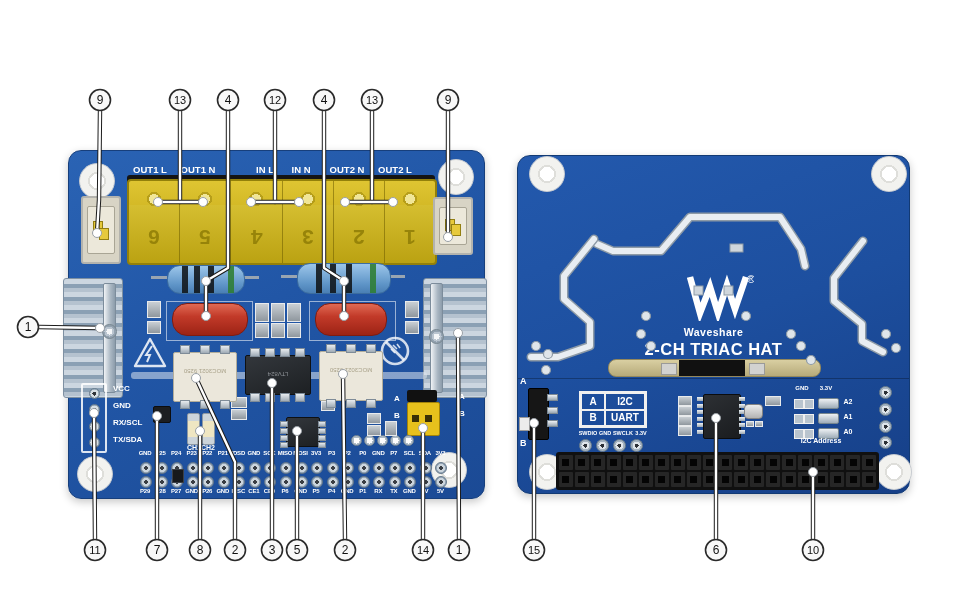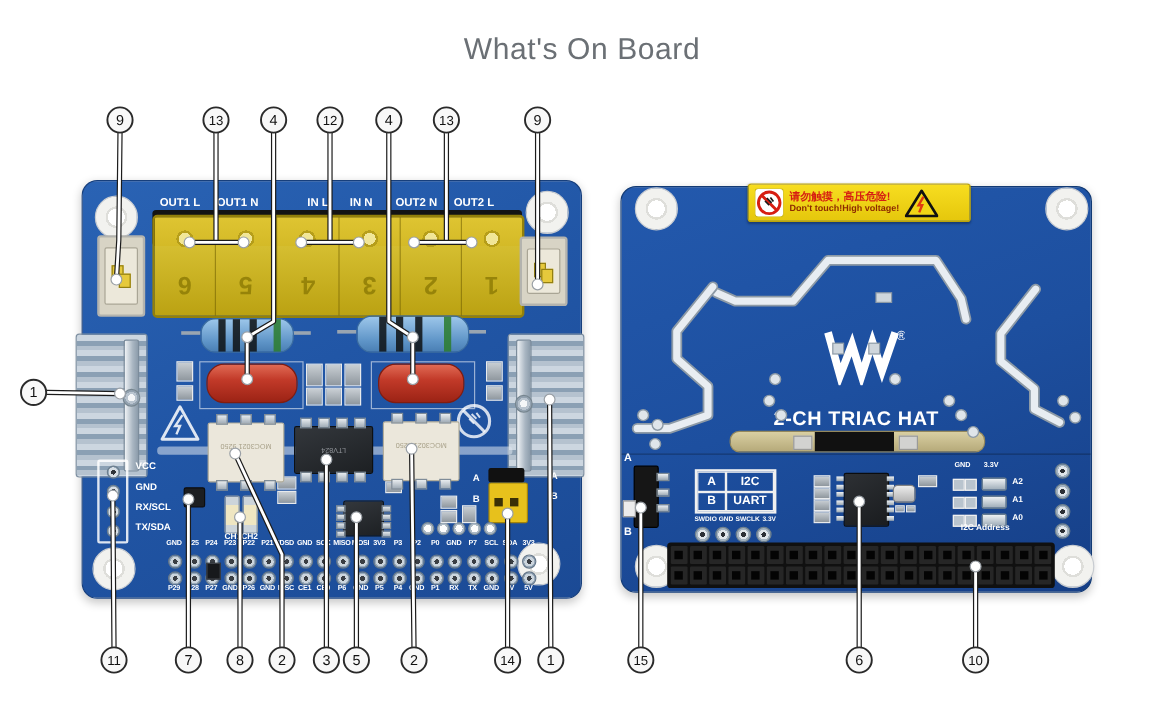--- a/index.html
+++ b/index.html
@@ -110,21 +110,20 @@
   .gcell{background:#262626;border-radius:1px;position:relative;}
   .gcell::after{content:"";position:absolute;left:50%;top:50%;width:7px;height:7px;margin:-3.5px 0 0 -3.5px;background:#040404;}
   #callout-svg{position:absolute;left:0;top:0;z-index:20;pointer-events:none;}
   .tr-svg{position:absolute;left:0;top:0;z-index:1;}
   .z2{z-index:2;}
 </style>
 </head>
 <body>
 
 <div class="canvas">
-  <div class="title">What's On Board</div>
 
   <div class="board board-left">
     <div class="connstrip"></div>
     <div class="hole" style="left:10px;top:12px;"></div>
     <div class="hole" style="left:369px;top:8px;"></div>
     <div class="hole" style="left:8px;top:305px;"></div>
     <div class="hole" style="left:362px;top:301px;"></div>
 
     <div id="tlabels">
         <div class="tlabel" style="left: 81px;">OUT1 L</div>
@@ -408,41 +407,26 @@
         <rect x="176" y="130" width="9" height="9" fill="#cfd6dc" stroke="#8d9aa6"></rect>
         <rect x="206" y="130" width="9" height="9" fill="#cfd6dc" stroke="#8d9aa6"></rect>
         <rect x="212" y="88" width="13" height="8" fill="#cfd6dc" stroke="#8d9aa6"></rect>
       </svg>
 
     <div class="hole" style="left:11px;top:0px;"></div>
     <div class="hole" style="left:353px;top:0px;"></div>
     <div class="hole" style="left:11px;top:298px;"></div>
     <div class="hole" style="left:358px;top:298px;"></div>
 
-    <div class="sticker">
-      <svg width="24" height="24">
-        <rect x="0" y="0" width="24" height="24" rx="3" fill="#fff" stroke="#c9b40a"></rect>
-        <circle cx="12" cy="12" r="9" fill="none" stroke="#d61e12" stroke-width="2.4"></circle>
-        <line x1="5.5" y1="5.5" x2="18.5" y2="18.5" stroke="#d61e12" stroke-width="2.4"></line>
-        <path d="M10 8 L14 12 M13 7.5 L15.5 11 M8.5 10.5 L12 14" stroke="#1a1a1a" stroke-width="1.4"></path>
-      </svg>
-      <div class="stk-txt">
-        <span class="stk-cn">请勿触摸，高压危险!</span>
-        <span class="stk-en">Don't touch!High voltage!</span>
-      </div>
-      <svg width="28" height="25">
-        <polygon points="14,2 27,23 1,23" fill="#f2d516" stroke="#111" stroke-width="2.2" stroke-linejoin="round"></polygon>
-        <polyline points="15.5,7 11.5,14 14.5,14 12,20" fill="none" stroke="#e03a10" stroke-width="2"></polyline>
-      </svg>
-    </div>
 
     <svg width="70" height="50" style="position:absolute;left:166px;top:115px;">
       <path d="M6 6 L16 42 L26 16 L34 42 L43 14 L51 38 L62 6" fill="none" stroke="#ffffff" stroke-width="6.5" stroke-linejoin="miter"></path>
       <text x="63" y="12" fill="#fff" font-size="11">®</text>
     </svg>
+    <div class="brand" style="top:170px;font-size:10.5px;letter-spacing:.5px;">Waveshare</div>
     <div class="brand" style="top:184px;font-size:16.5px;letter-spacing:.5px;">2-CH TRIAC HAT</div>
 
     <div class="slot">
       <div class="slotblack"></div>
       <div class="slottab" style="left:52px;"></div>
       <div class="slottab" style="left:140px;"></div>
     </div>
     <div class="seam"></div>
 
     <div class="sw"></div>

